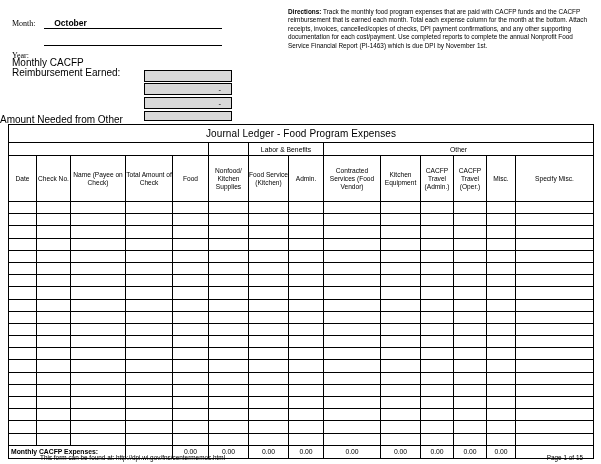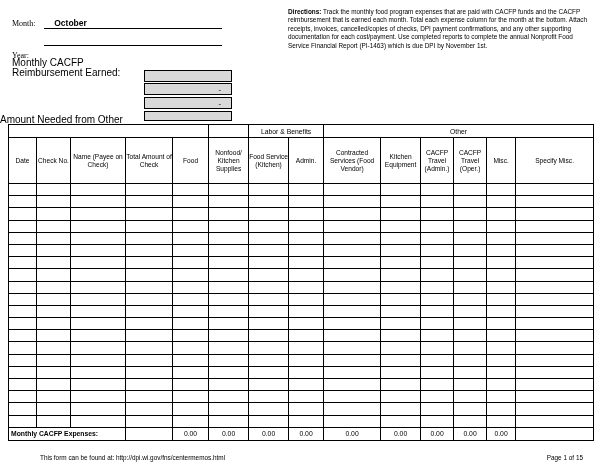--- a/index.html
+++ b/index.html
@@ -220,20 +220,23 @@
         <col style="width:40px">
         <col style="width:35px">
         <col style="width:57px">
         <col style="width:40px">
         <col style="width:33px">
         <col style="width:33px">
         <col style="width:29px">
         <col style="width:78px">
       </colgroup>
       <tbody>
+        <tr>
+          <td class="title-cell" colspan="14">Journal Ledger - Food Program Expenses</td>
+        </tr>
         <tr>
           <td class="group-head blank-top" colspan="5"></td>
           <td class="group-head blank-top"></td>
           <td class="group-head" colspan="2">Labor &amp; Benefits</td>
           <td class="group-head" colspan="6">Other</td>
         </tr>
         <tr>
           <td class="col-head">Date</td>
           <td class="col-head">Check No.</td>
           <td class="col-head">Name (Payee on Check)</td>

